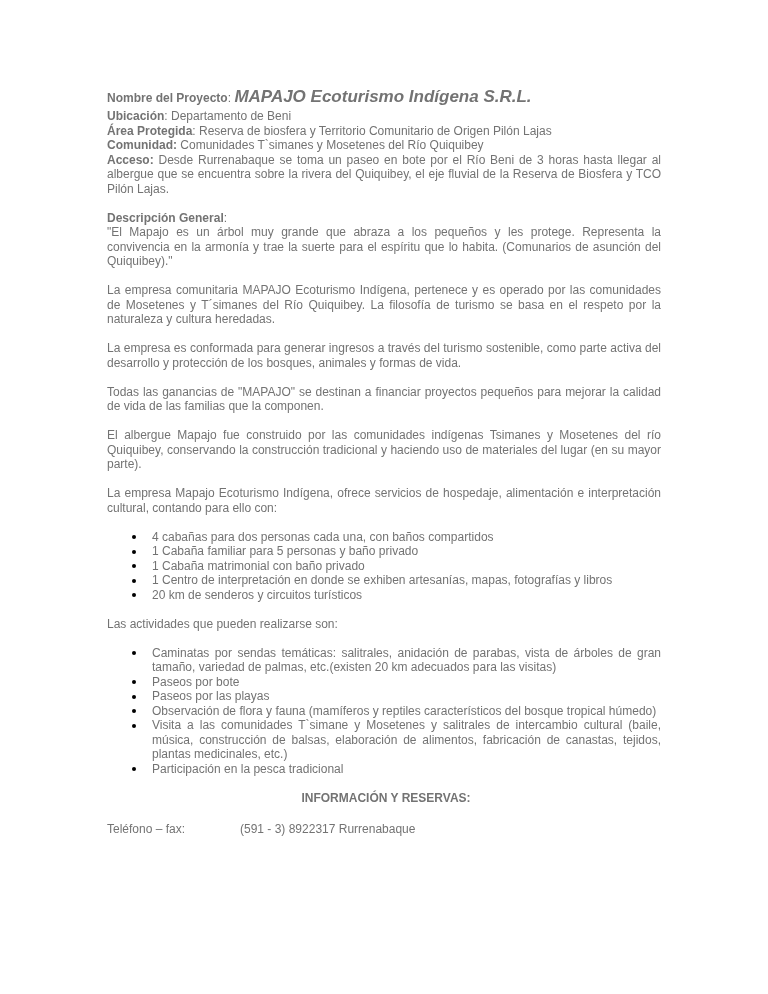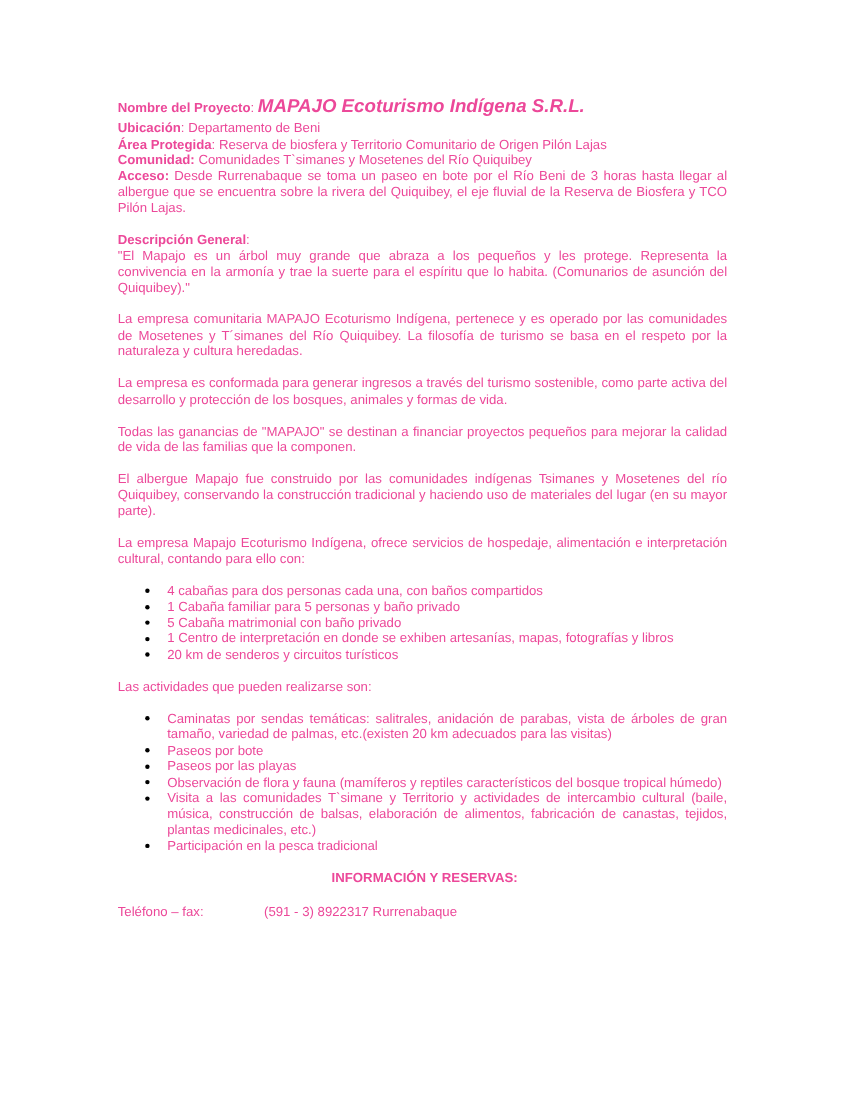--- a/index.html
+++ b/index.html
@@ -5,21 +5,21 @@
   html, body {
     margin: 0;
     padding: 0;
     background: #ffffff;
   }
   .page {
     position: relative;
     width: 768px;
     height: 994px;
     background: #ffffff;
-    color: #ec4899;
+    color: #737373;
     font-family: "Liberation Sans", sans-serif;
     font-size: 12px;
     line-height: 14.5px;
     overflow: hidden;
   }
   .content {
     position: absolute;
     left: 107px;
     top: 86px;
     width: 554px;
@@ -99,33 +99,33 @@
 
     <p class="jpara mb">Todas las ganancias de "MAPAJO" se destinan a financiar proyectos pequeños para mejorar la calidad de vida de las familias que la componen.</p>
 
     <p class="jpara mb">El albergue Mapajo fue construido por las comunidades indígenas Tsimanes y Mosetenes del río Quiquibey, conservando la construcción tradicional y haciendo uso de materiales del lugar (en su mayor parte).</p>
 
     <p class="jpara mb">La empresa Mapajo Ecoturismo Indígena, ofrece servicios de hospedaje, alimentación e interpretación cultural, contando para ello con:</p>
 
     <ul class="bullets">
       <li><span class="bullet"></span><span class="li-text">4 cabañas para dos personas cada una, con baños compartidos</span></li>
       <li><span class="bullet"></span><span class="li-text">1 Cabaña familiar para 5 personas y baño privado</span></li>
-      <li><span class="bullet"></span><span class="li-text">5 Cabaña matrimonial con baño privado</span></li>
+      <li><span class="bullet"></span><span class="li-text">1 Cabaña matrimonial con baño privado</span></li>
       <li><span class="bullet"></span><span class="li-text">1 Centro de interpretación en donde se exhiben artesanías, mapas, fotografías y libros</span></li>
       <li><span class="bullet"></span><span class="li-text">20 km de senderos y circuitos turísticos</span></li>
     </ul>
 
     <p class="jpara mb">Las actividades que pueden realizarse son:</p>
 
     <ul class="bullets big-gap">
       <li><span class="bullet"></span><span class="li-text">Caminatas por sendas  temáticas: salitrales, anidación de parabas, vista de árboles de gran tamaño, variedad de palmas, etc.(existen 20 km adecuados para las visitas)</span></li>
       <li><span class="bullet"></span><span class="li-text">Paseos por bote</span></li>
       <li><span class="bullet"></span><span class="li-text">Paseos por las playas</span></li>
       <li><span class="bullet"></span><span class="li-text">Observación de flora y fauna (mamíferos y reptiles característicos del bosque tropical húmedo)</span></li>
-      <li><span class="bullet"></span><span class="li-text">Visita a las comunidades T`simane y Territorio y actividades de intercambio cultural (baile, música, construcción de balsas, elaboración de alimentos, fabricación de canastas, tejidos, plantas medicinales,  etc.)</span></li>
+      <li><span class="bullet"></span><span class="li-text">Visita a las comunidades T`simane y Mosetenes y salitrales de intercambio cultural (baile, música, construcción de balsas, elaboración de alimentos, fabricación de canastas, tejidos, plantas medicinales,  etc.)</span></li>
       <li><span class="bullet"></span><span class="li-text">Participación en la pesca tradicional</span></li>
     </ul>
 
     <p class="contact-heading">INFORMACIÓN Y RESERVAS:</p>
 
     <p class="phone-row"><span class="phone-label">Teléfono – fax:</span><span>(591 - 3) 8922317 Rurrenabaque</span></p>
 
   </div>
 </div>
 

